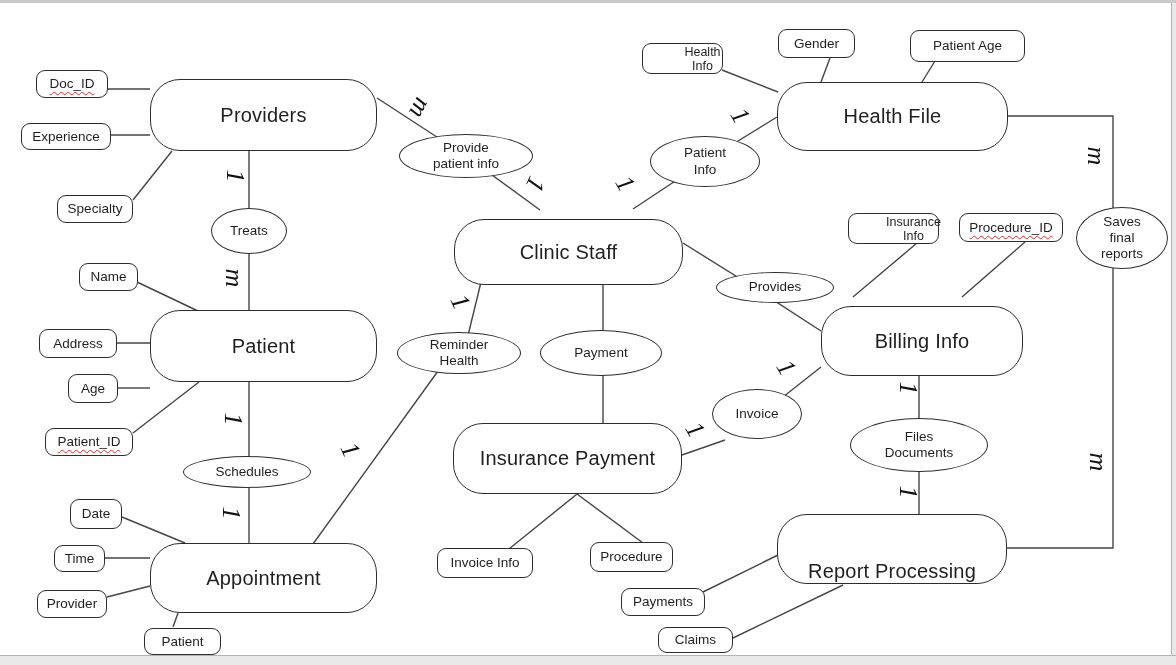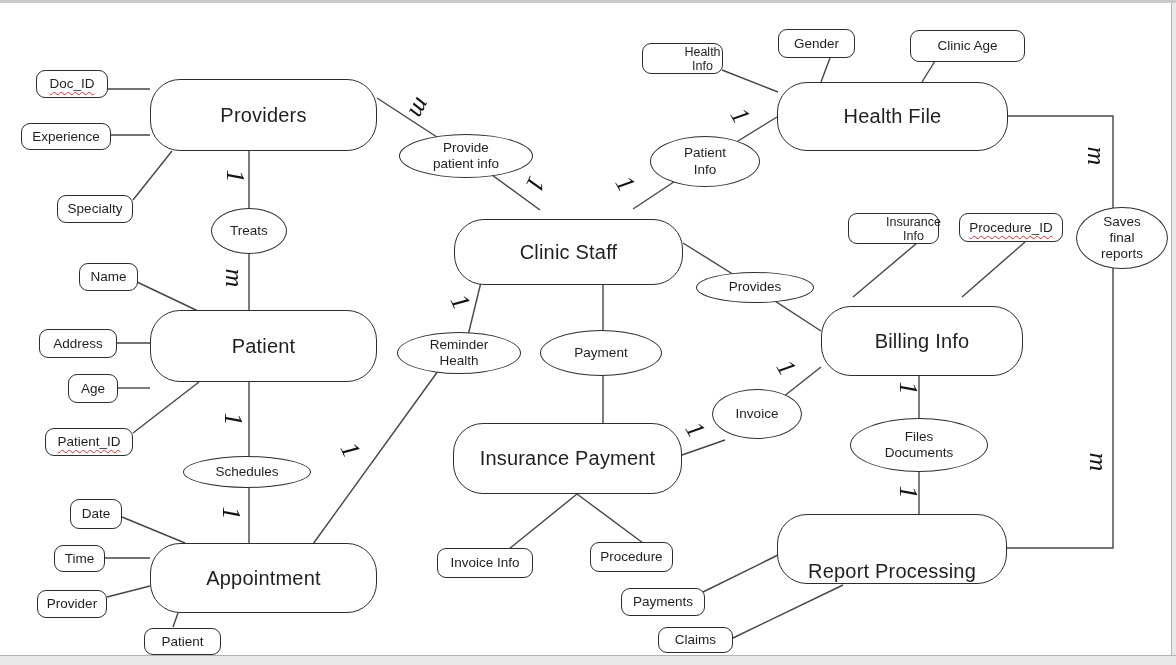--- a/index.html
+++ b/index.html
@@ -110,21 +110,21 @@
   </div>
 <div class="node rel" style="left:650px;top:136px;width:110px;height:51px;">
     <span class="w" style="width:56px;">Patient Info</span>
   </div>
 <div class="node rel" style="left:397px;top:332px;width:124px;height:42px;">
     <span class="w" style="width:70px;">Reminder Health</span>
   </div>
 <div class="node rel" style="left:540px;top:330px;width:122px;height:46px;">
     <span class="w">Payment</span>
   </div>
-<div class="node rel" style="left:696px;top:272px;width:118px;height:31px;text-align:right;">
+<div class="node rel" style="left:716px;top:272px;width:118px;height:31px;text-align:right;">
     <span class="w">Provides</span>
   </div>
 <div class="node rel" style="left:712px;top:389px;width:90px;height:50px;">
     <span class="w">Invoice</span>
   </div>
 <div class="node rel" style="left:850px;top:418px;width:138px;height:54px;">
     <span class="w" style="width:80px;">Files Documents</span>
   </div>
 <div class="node rel" style="left:1076px;top:207px;width:92px;height:62px;">
     <span class="w" style="width:50px;">Saves final reports</span>
@@ -169,21 +169,21 @@
 <div class="node attr" style="left:590px;top:542px;width:83px;height:30px;">
     <span>Procedure</span>
   </div>
 <div class="node attr small" style="left:642px;top:43px;width:81px;height:31px;">
     <span style="width:44px;">Health Info</span>
   </div>
 <div class="node attr" style="left:778px;top:29px;width:77px;height:29px;">
     <span>Gender</span>
   </div>
 <div class="node attr" style="left:910px;top:30px;width:115px;height:32px;">
-    <span>Clinic Age</span>
+    <span>Patient Age</span>
   </div>
 <div class="node attr small" style="left:848px;top:213px;width:91px;height:31px;">
     <span style="width:58px;">Insurance Info</span>
   </div>
 <div class="node attr" style="left:959px;top:213px;width:104px;height:29px;">
     <span class="squiggle">Procedure_ID</span>
   </div>
 <div class="node attr" style="left:621px;top:588px;width:84px;height:28px;">
     <span>Payments</span>
   </div>

